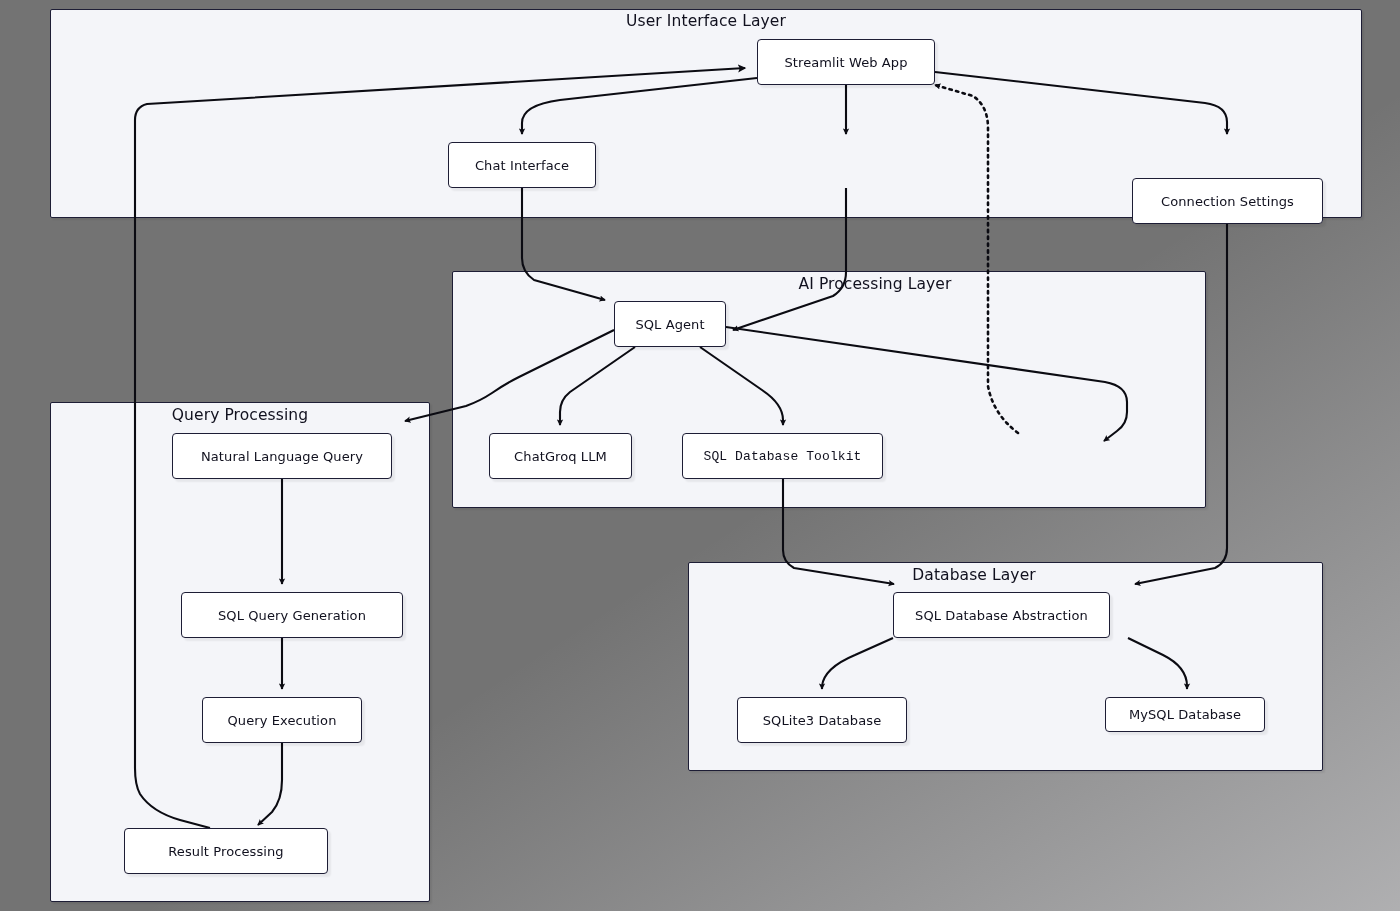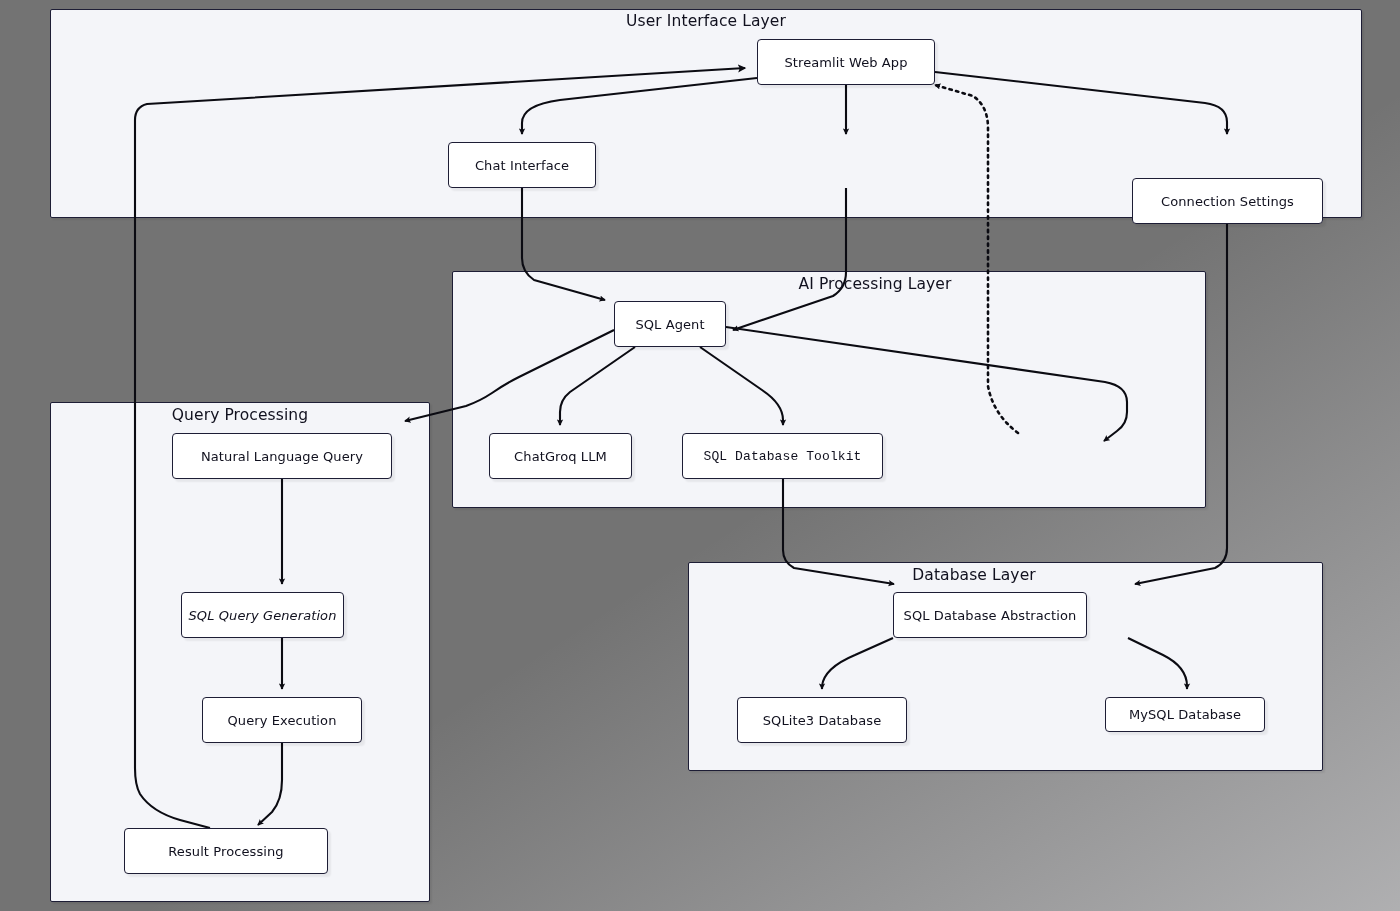--- a/index.html
+++ b/index.html
@@ -140,21 +140,21 @@
 
   <div class="node" style="left:757px; top:39px; width:178px; height:46px;">Streamlit Web App</div>
   <div class="node" style="left:448px; top:142px; width:148px; height:46px;">Chat Interface</div>
   <div class="node" style="left:1132px; top:142px; width:191px; height:46px;margin-top:36px;">Connection Settings</div>
 
   <div class="node" style="left:614px; top:301px; width:112px; height:46px;">SQL Agent</div>
   <div class="node" style="left:489px; top:433px; width:143px; height:46px;">ChatGroq LLM</div>
   <div class="node" style="left:682px; top:433px; width:201px; height:46px;font-family:Liberation Mono, monospace;">SQL Database Toolkit</div>
 
   <div class="node" style="left:172px; top:433px; width:220px; height:46px;">Natural Language Query</div>
-  <div class="node" style="left:181px; top:592px; width:163px; height:46px;font-style:italic;">SQL Query Generation</div>
+  <div class="node" style="left:181px; top:592px; width:222px; height:46px;">SQL Query Generation</div>
   <div class="node" style="left:202px; top:697px; width:160px; height:46px;">Query Execution</div>
   <div class="node" style="left:124px; top:828px; width:204px; height:46px;">Result Processing</div>
 
-  <div class="node" style="left:893px; top:592px; width:194px; height:46px;">SQL Database Abstraction</div>
+  <div class="node" style="left:893px; top:592px; width:217px; height:46px;">SQL Database Abstraction</div>
   <div class="node" style="left:737px; top:697px; width:170px; height:46px;">SQLite3 Database</div>
   <div class="node" style="left:1105px; top:697px; width:160px; height:35px;">MySQL Database</div>
 
 </div>
 
 </body></html>

